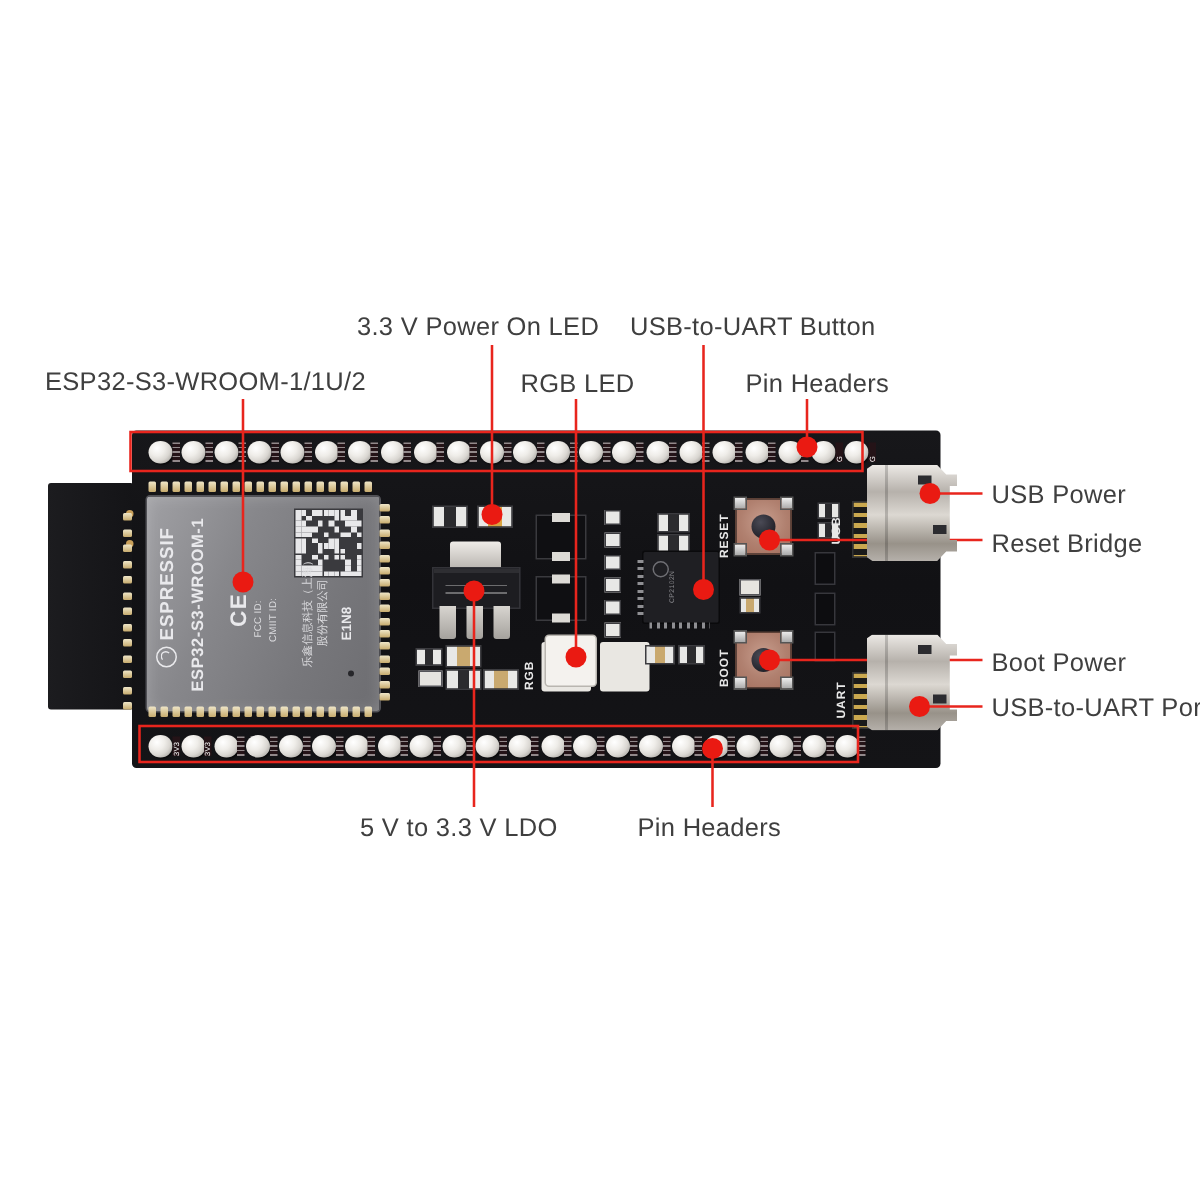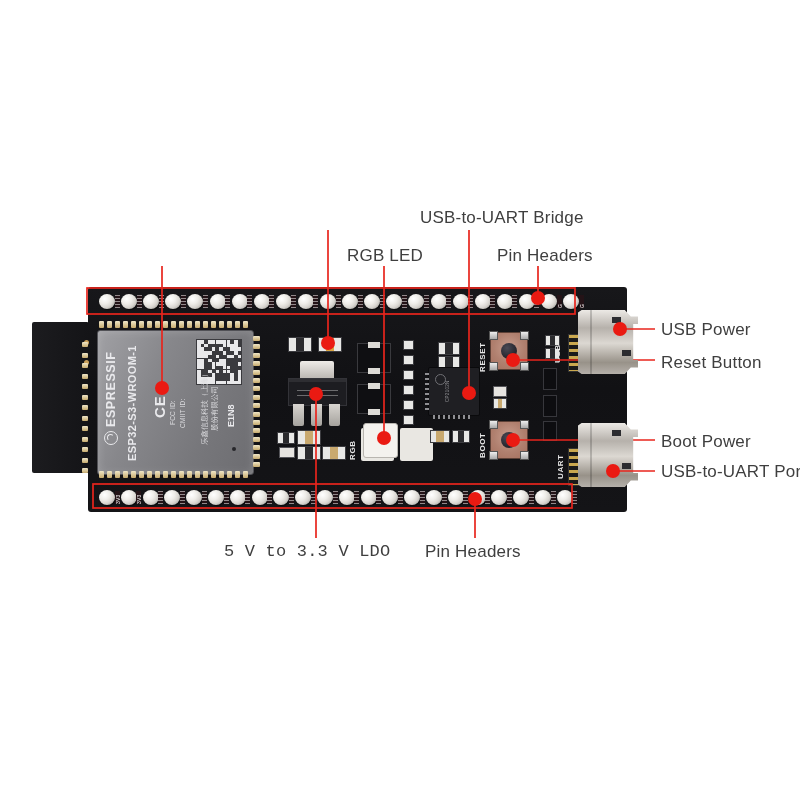--- a/index.html
+++ b/index.html
@@ -478,22 +478,24 @@
       <circle cx="538" cy="298" r="7"></circle>
       <circle cx="316" cy="394" r="7"></circle>
       <circle cx="475" cy="499" r="7"></circle>
       <circle cx="513" cy="360" r="7"></circle>
       <circle cx="513" cy="440" r="7"></circle>
       <circle cx="620" cy="329" r="7"></circle>
       <circle cx="613" cy="471" r="7"></circle>
     </g>
   </svg>
 
-  <div class="lbl" style="left:420px;top:208px;">USB-to-UART Bridge</div>
+  <div class="lbl" style="left:238px;top:208px;">3.3 V Power On LED</div>
+  <div class="lbl" style="left:420px;top:208px;">USB-to-UART Button</div>
+  <div class="lbl" style="left:30px;top:245px;">ESP32-S3-WROOM-1/1U/2</div>
   <div class="lbl" style="left:347px;top:246px;">RGB LED</div>
   <div class="lbl" style="left:497px;top:246px;">Pin Headers</div>
   <div class="lbl" style="left:661px;top:320px;">USB Power</div>
-  <div class="lbl" style="left:661px;top:353px;">Reset Button</div>
+  <div class="lbl" style="left:661px;top:353px;">Reset Bridge</div>
   <div class="lbl" style="left:661px;top:432px;">Boot Power</div>
   <div class="lbl" style="left:661px;top:462px;">USB-to-UART Port</div>
-  <div class="lbl" style="left:224px;top:542px;font-family:Liberation Mono, monospace;">5 V to 3.3 V LDO</div>
+  <div class="lbl" style="left:240px;top:542px;">5 V to 3.3 V LDO</div>
   <div class="lbl" style="left:425px;top:542px;">Pin Headers</div>
 </div>
 
 </body></html>

